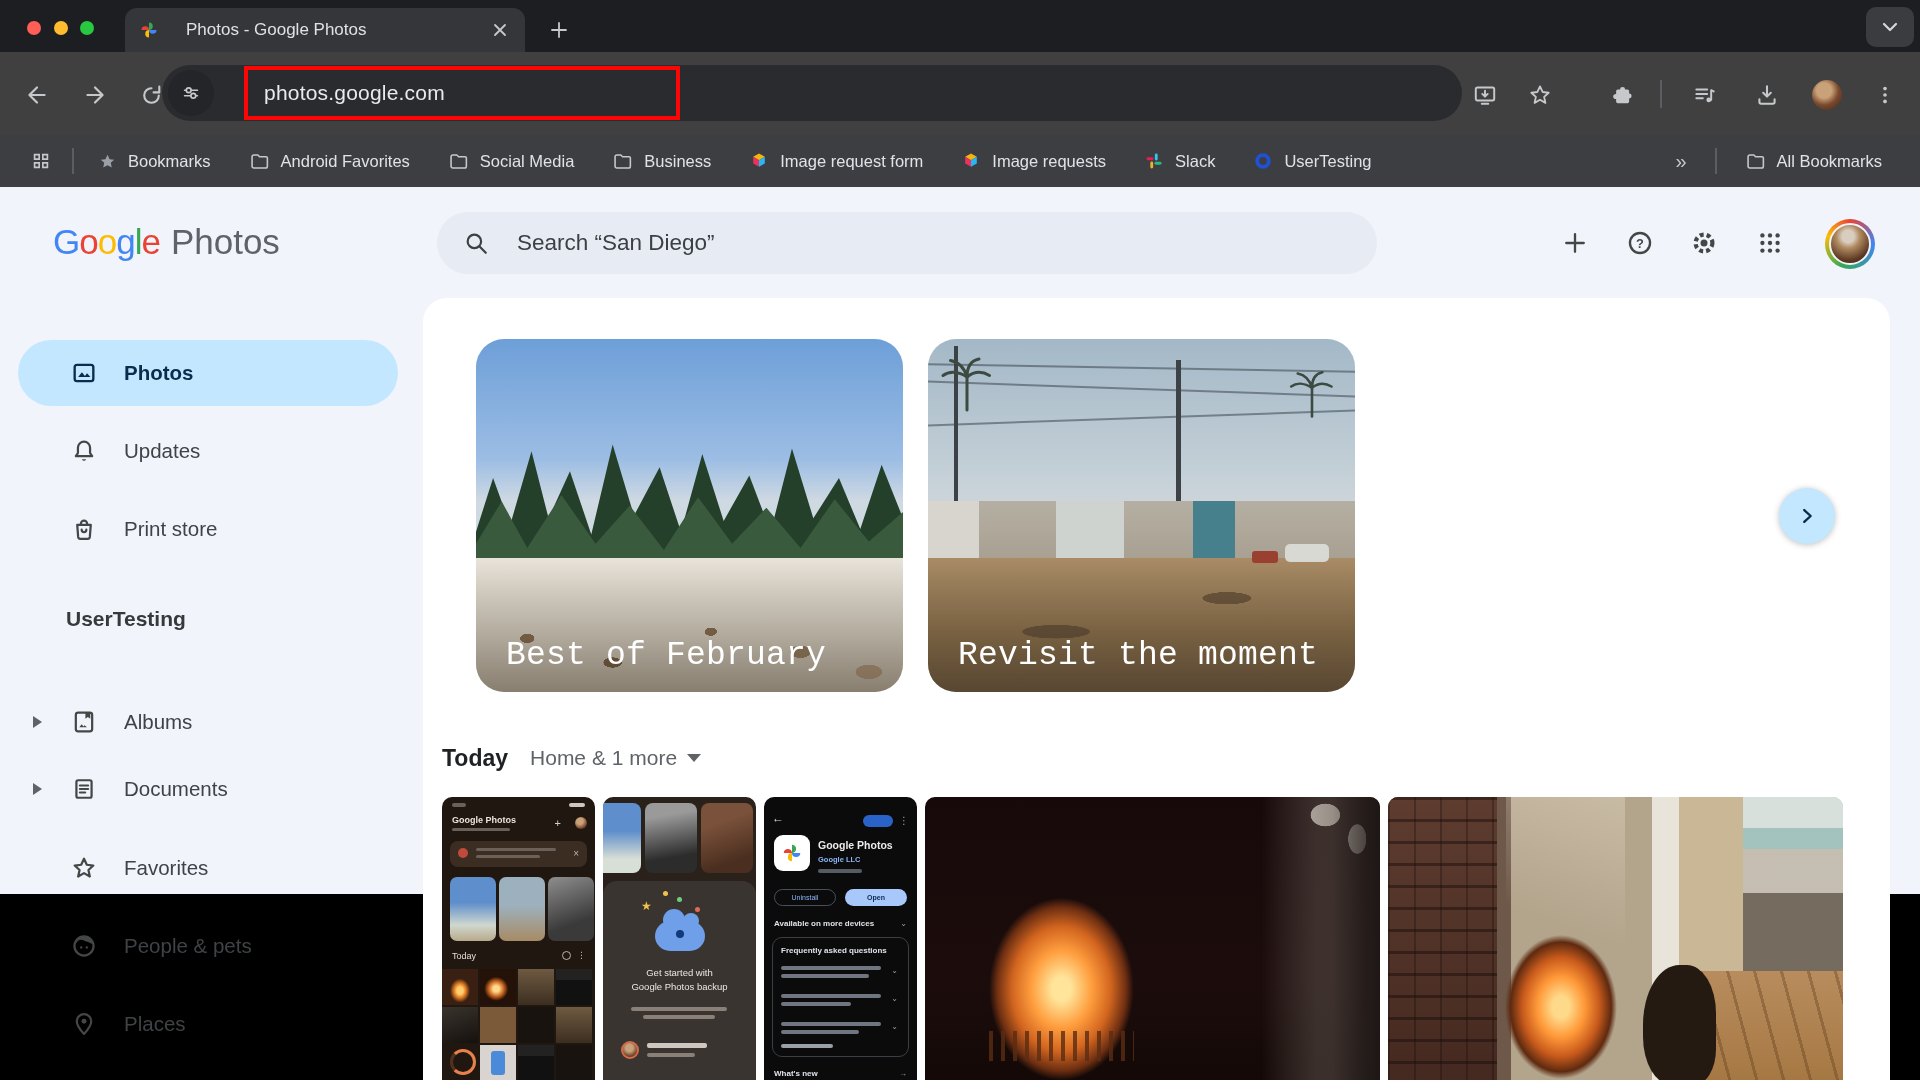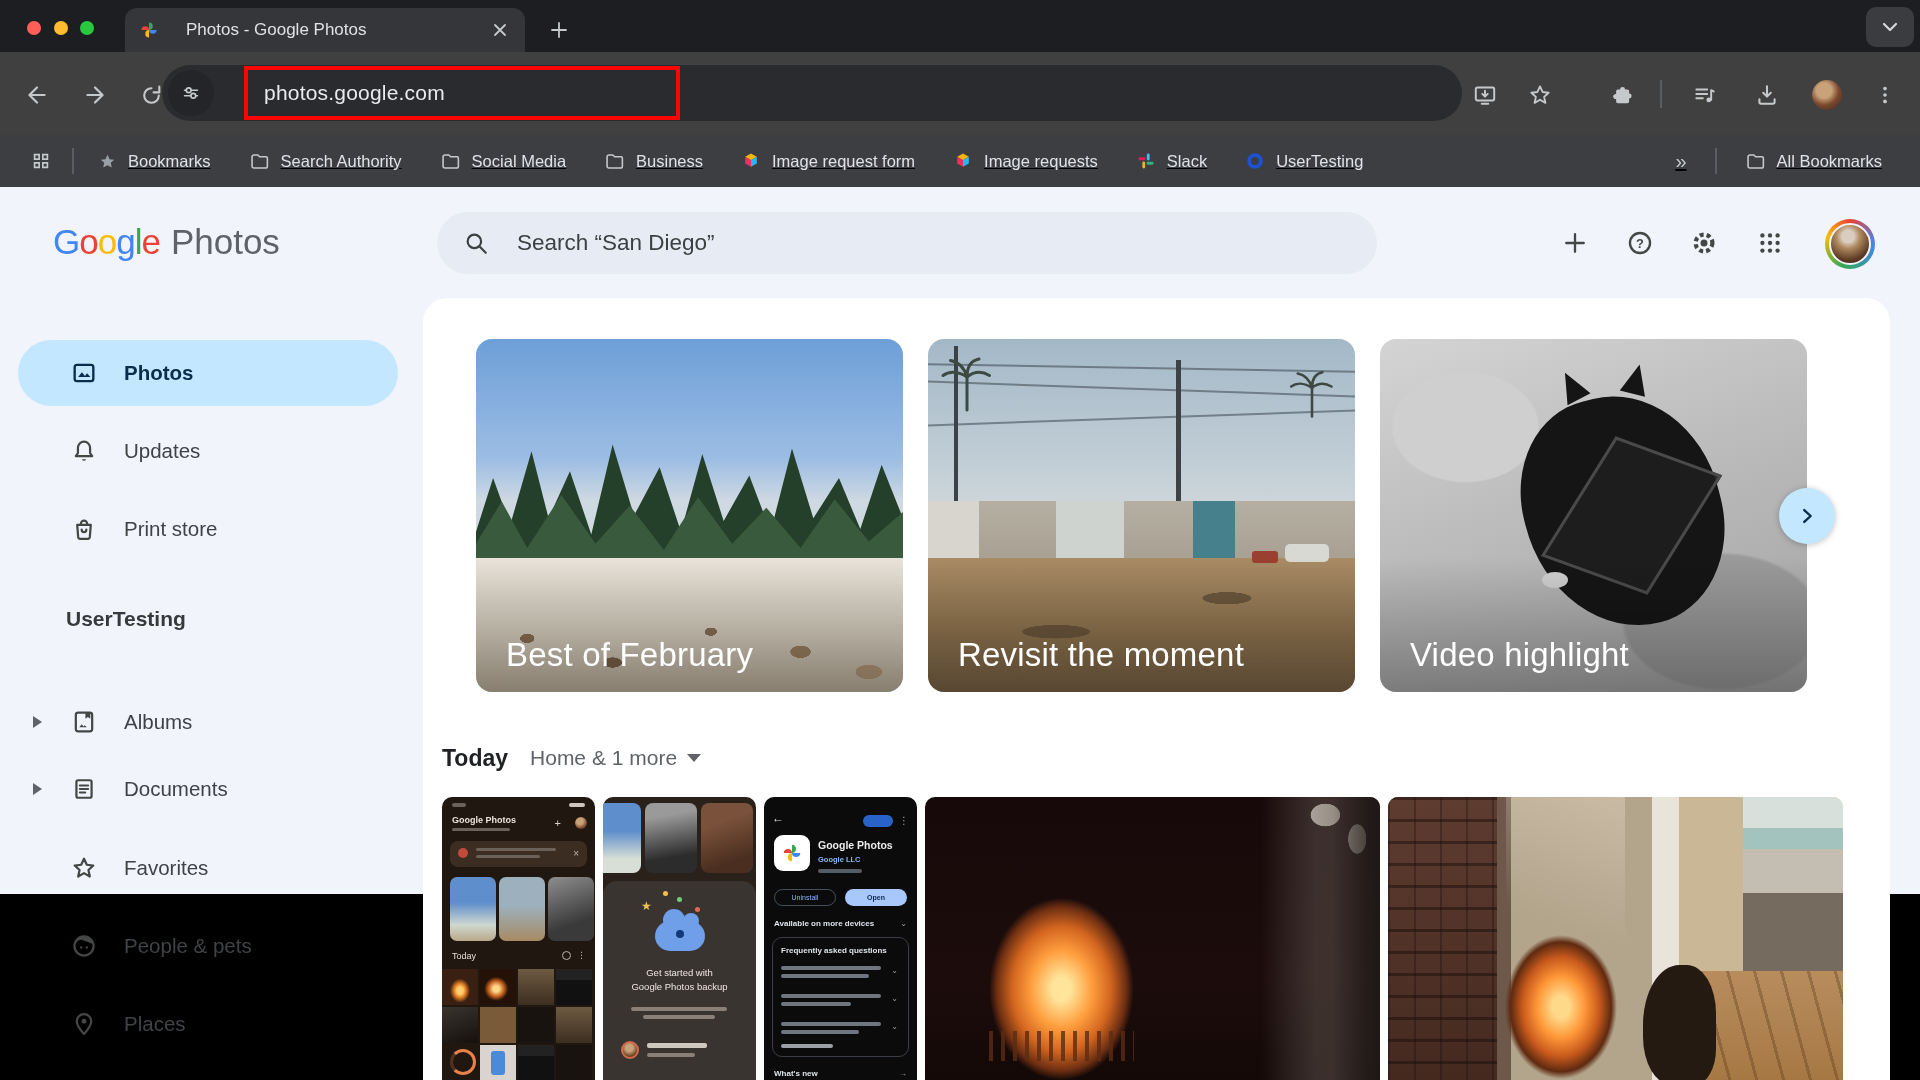--- a/index.html
+++ b/index.html
@@ -29,21 +29,21 @@
                  background:#232528; display:flex; align-items:center; justify-content:center; }
   .url-text { position:absolute; left:102px; top:0; height:56px; display:flex; align-items:center;
               color:#e8eaed; font-size:21px; letter-spacing:.2px; }
   .url-highlight { position:absolute; left:82px; top:1px; width:436px; height:54px; border:4px solid #fb0505; }
   .tb-right { position:absolute; top:24px; width:38px; height:38px; display:flex; align-items:center; justify-content:center; }
   .tb-sep { position:absolute; left:1660px; top:28px; width:2px; height:28px; background:#5a5d61; }
   .avatar-sm { width:30px; height:30px; border-radius:50%;
                background:radial-gradient(circle at 40% 35%, #caa27a 0 28%, #7a4a2e 55%, #3a241a 100%); }
 
   .bookmarksbar { position:absolute; left:0; top:135px; width:1920px; height:52px; background:#3c3e42;
-                  display:flex; align-items:center;text-decoration:underline; }
+                  display:flex; align-items:center; }
   .bb-left { display:flex; align-items:center; gap:0; padding-left:22px; flex:1; min-width:0; }
   .bb-item { display:flex; align-items:center; gap:11px; color:#dfe2e6; font-size:16.5px;
              padding:6px 12px; border-radius:8px; white-space:nowrap; }
   .bb-sep { width:2px; height:26px; background:#5a5d61; margin:0 12px; }
   .bb-right { display:flex; align-items:center; padding-right:26px; gap:4px; }
   .bb-gap { width:14px; }
 
   
   .page { position:absolute; left:0; top:187px; width:1920px; height:707px; background:#f1f4fb; }
 
@@ -69,21 +69,21 @@
   .side-row .tri { position:absolute; left:33px; width:0; height:0; border-left:9px solid #5f6368;
                    border-top:6px solid transparent; border-bottom:6px solid transparent; }
   .pill { left:18px; width:380px; border-radius:33px; background:#c2e7ff; color:#0b2d4d; }
   .pill .ic { left:52px; } .pill .lbl { left:106px; font-weight:700; }
   .collections-h { position:absolute; left:66px; top:420px; font-size:21px; font-weight:700; color:#37393b; }
 
   
   .panel { position:absolute; left:423px; top:111px; width:1467px; height:782px; background:#fff;
            border-radius:24px 24px 0 0; overflow:hidden; }
   .cards { position:absolute; left:53px; top:41px; display:flex; gap:25px; }
-  .mcard { position:relative; width:427px; height:353px; border-radius:16px; overflow:hidden; }
+  .mcard { position:relative; width:427px; height:353px; border-radius:28px; overflow:hidden;font-family:Liberation Mono, monospace; }
   .mcard .shade { position:absolute; inset:0; background:linear-gradient(180deg, rgba(0,0,0,0) 62%, rgba(0,0,0,.30)); }
   .mcard .title { position:absolute; left:30px; bottom:18px; color:#fff; font-size:33px; font-weight:400; letter-spacing:.2px; }
   .nextbtn { position:absolute; left:1356px; top:190px; width:56px; height:56px; border-radius:50%;
              background:#c2e7ff; box-shadow:0 1px 6px rgba(0,0,0,.25); display:flex; align-items:center; justify-content:center; }
 
   
   .c1 { background:linear-gradient(180deg,#6d9fd8 0%,#9cbde4 34%,#cfd9e2 46%); }
   .c1 .trees { position:absolute; left:0; top:28%; width:100%; height:38%; background:#24402a;
     clip-path:polygon(0 70%,4% 30%,8% 65%,13% 10%,17% 60%,22% 25%,27% 72%,32% 5%,37% 58%,43% 22%,48% 70%,53% 12%,58% 62%,64% 28%,69% 70%,74% 8%,79% 60%,85% 30%,90% 68%,95% 20%,100% 60%,100% 100%,0 100%); }
   .c1 .trees2 { position:absolute; left:0; top:40%; width:100%; height:30%; background:#3a5a3e;
@@ -357,21 +357,21 @@
         </span>
       <span>Bookmarks</span>
     </span>
     <span class="bb-gap"></span>
     <span class="bb-item">
       <span>
           <svg width="21" height="21" viewBox="0 0 24 24">
             <path d="M3.5 6.5a2 2 0 0 1 2-2h4.6l2 2h7.4a1.5 1.5 0 0 1 1.5 1.5v9.5a2 2 0 0 1-2 2H5.5a2 2 0 0 1-2-2z" fill="none" stroke="#c6c9cc" stroke-width="1.8" stroke-linejoin="round"></path>
           </svg>
         </span>
-      <span>Search Authority</span>
+      <span>Android Favorites</span>
     </span>
     <span class="bb-gap"></span>
     <span class="bb-item">
       <span>
           <svg width="21" height="21" viewBox="0 0 24 24">
             <path d="M3.5 6.5a2 2 0 0 1 2-2h4.6l2 2h7.4a1.5 1.5 0 0 1 1.5 1.5v9.5a2 2 0 0 1-2 2H5.5a2 2 0 0 1-2-2z" fill="none" stroke="#c6c9cc" stroke-width="1.8" stroke-linejoin="round"></path>
           </svg>
         </span>
       <span>Social Media</span>
     </span>
@@ -613,29 +613,20 @@
             </svg>
         </div>
         <div class="bldg"></div>
         <div class="dirt"></div>
         <div class="car"></div>
         <div class="truck"></div>
         <div class="shade"></div>
         <div class="title">Revisit the moment</div>
       </div>
 
-      <div class="mcard c3">
-        <div class="dog"></div>
-        <div class="ear e1"></div>
-        <div class="ear e2"></div>
-        <div class="wing"></div>
-        <div class="chest"></div>
-        <div class="shade"></div>
-        <div class="title">Video highlight</div>
-      </div>
     </div>
 
     <div class="nextbtn">
       <svg width="22" height="22" viewBox="0 0 24 24">
           <path d="M9 5.5l7 6.5-7 6.5" fill="none" stroke="#0b2d4d" stroke-width="2.6" stroke-linecap="round" stroke-linejoin="round"></path>
         </svg>
     </div>
 
     <div class="today-row">
       <span class="today-lbl">Today</span>

